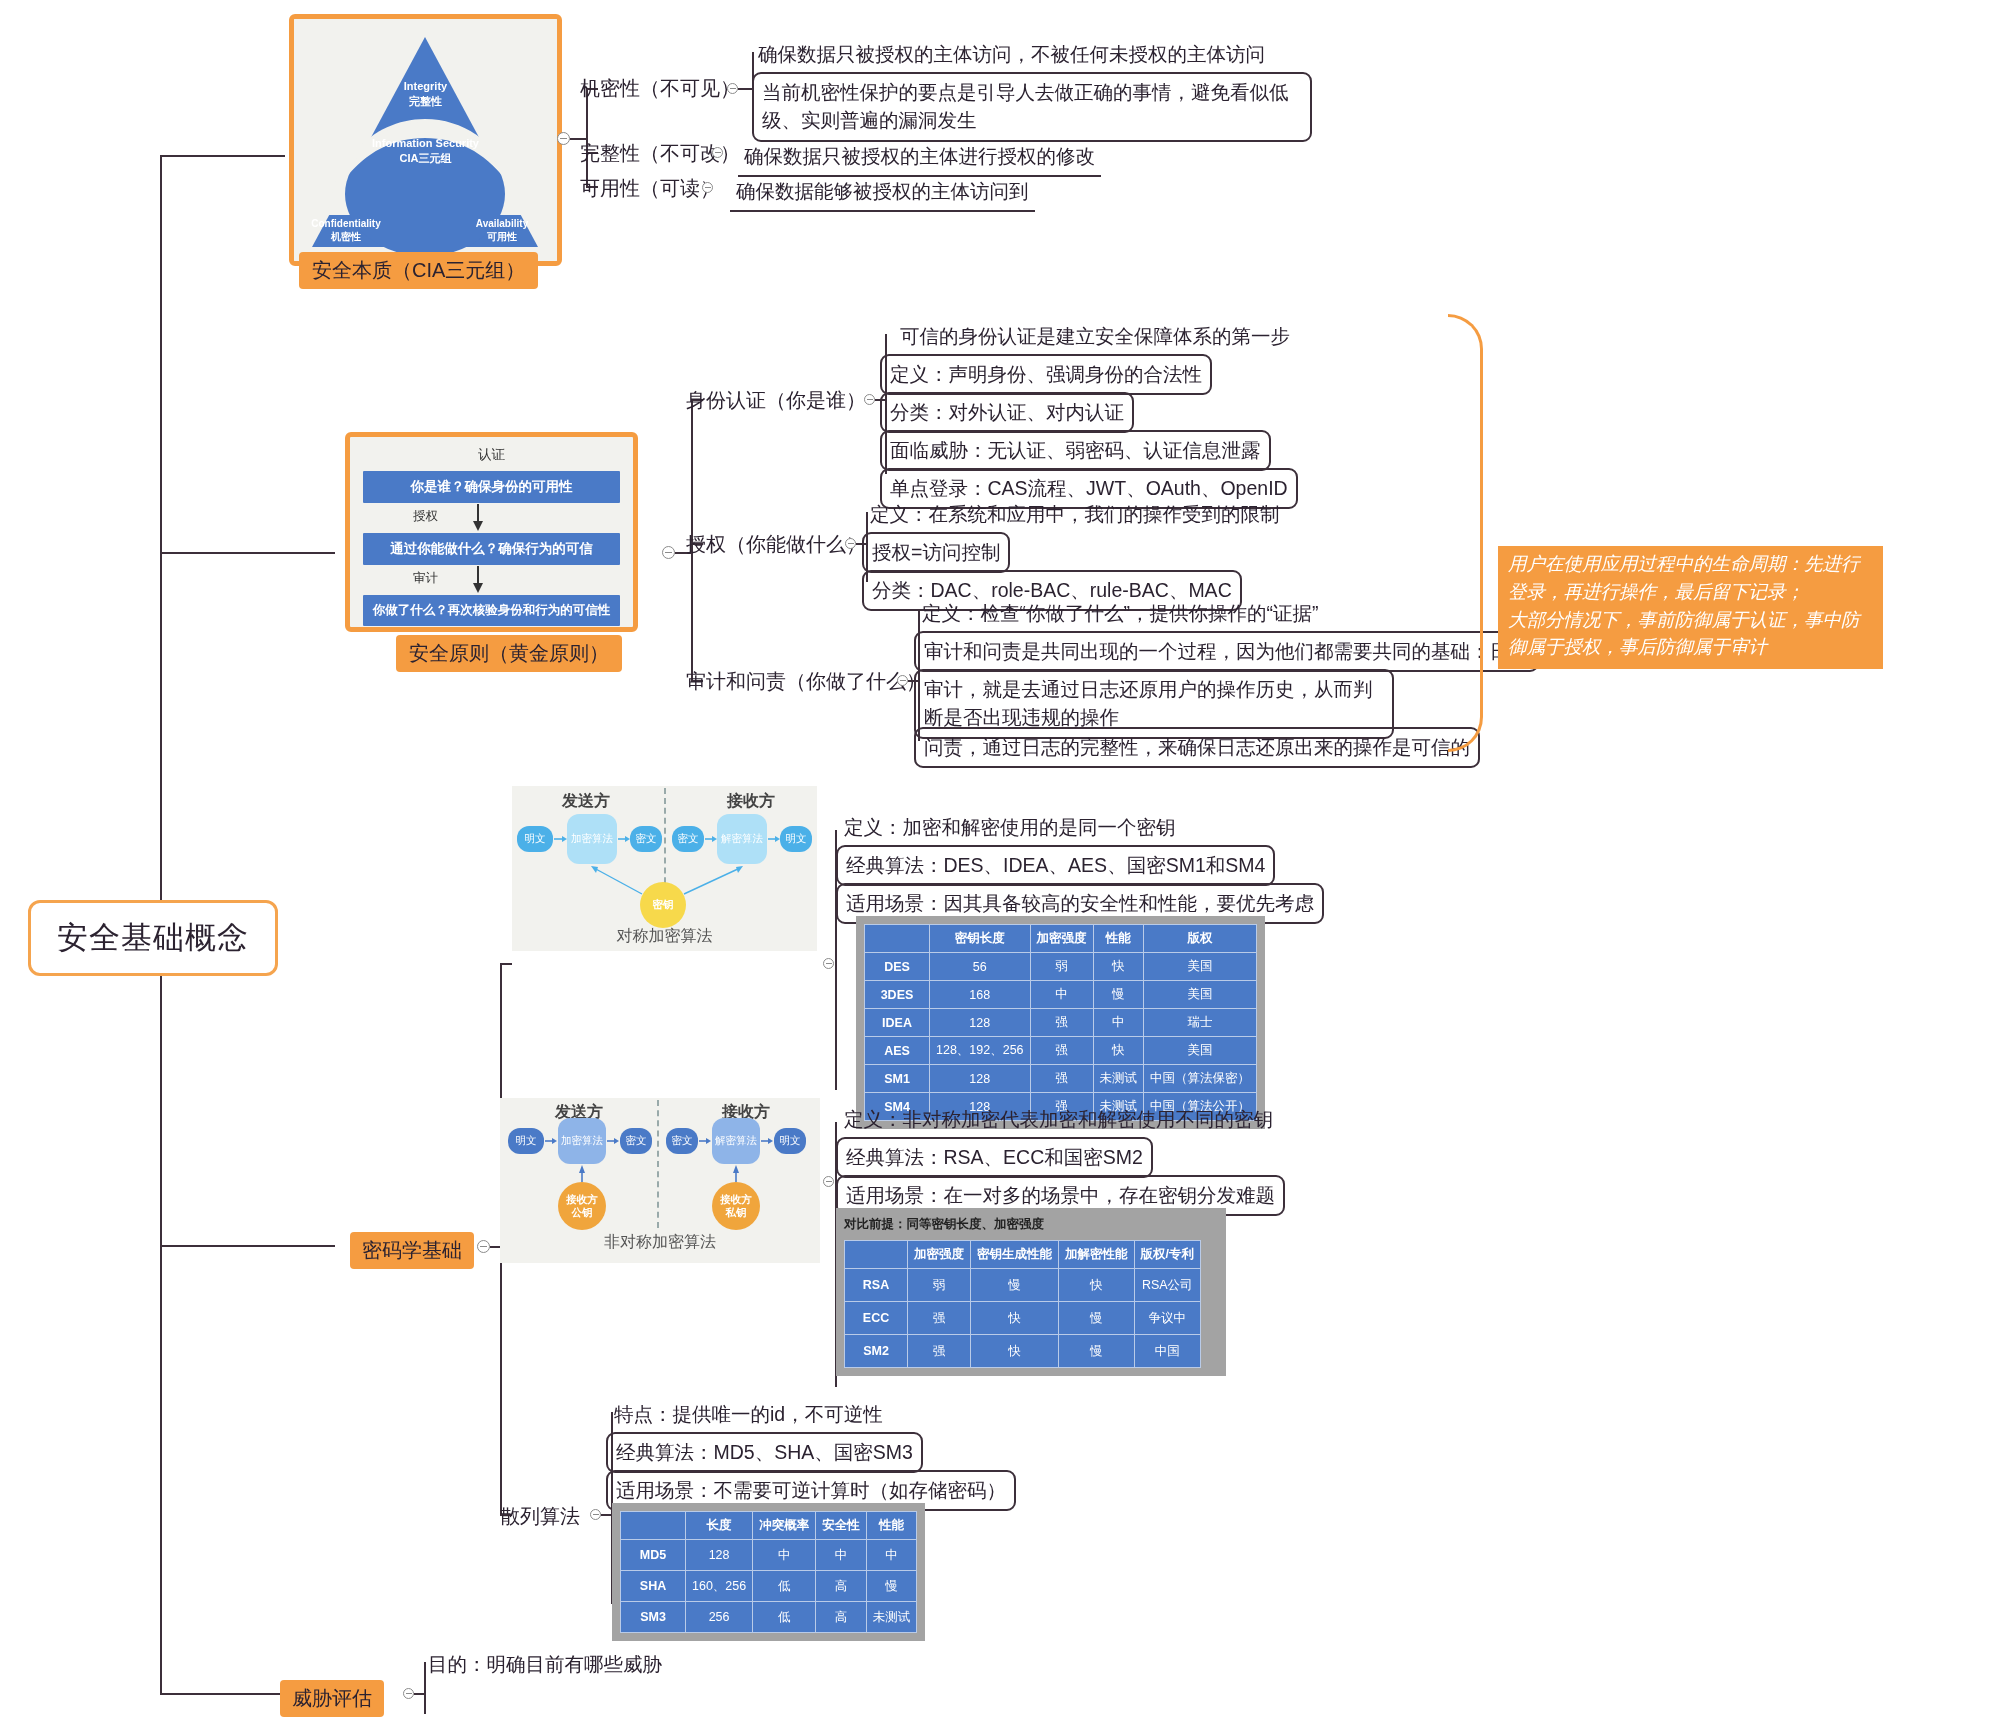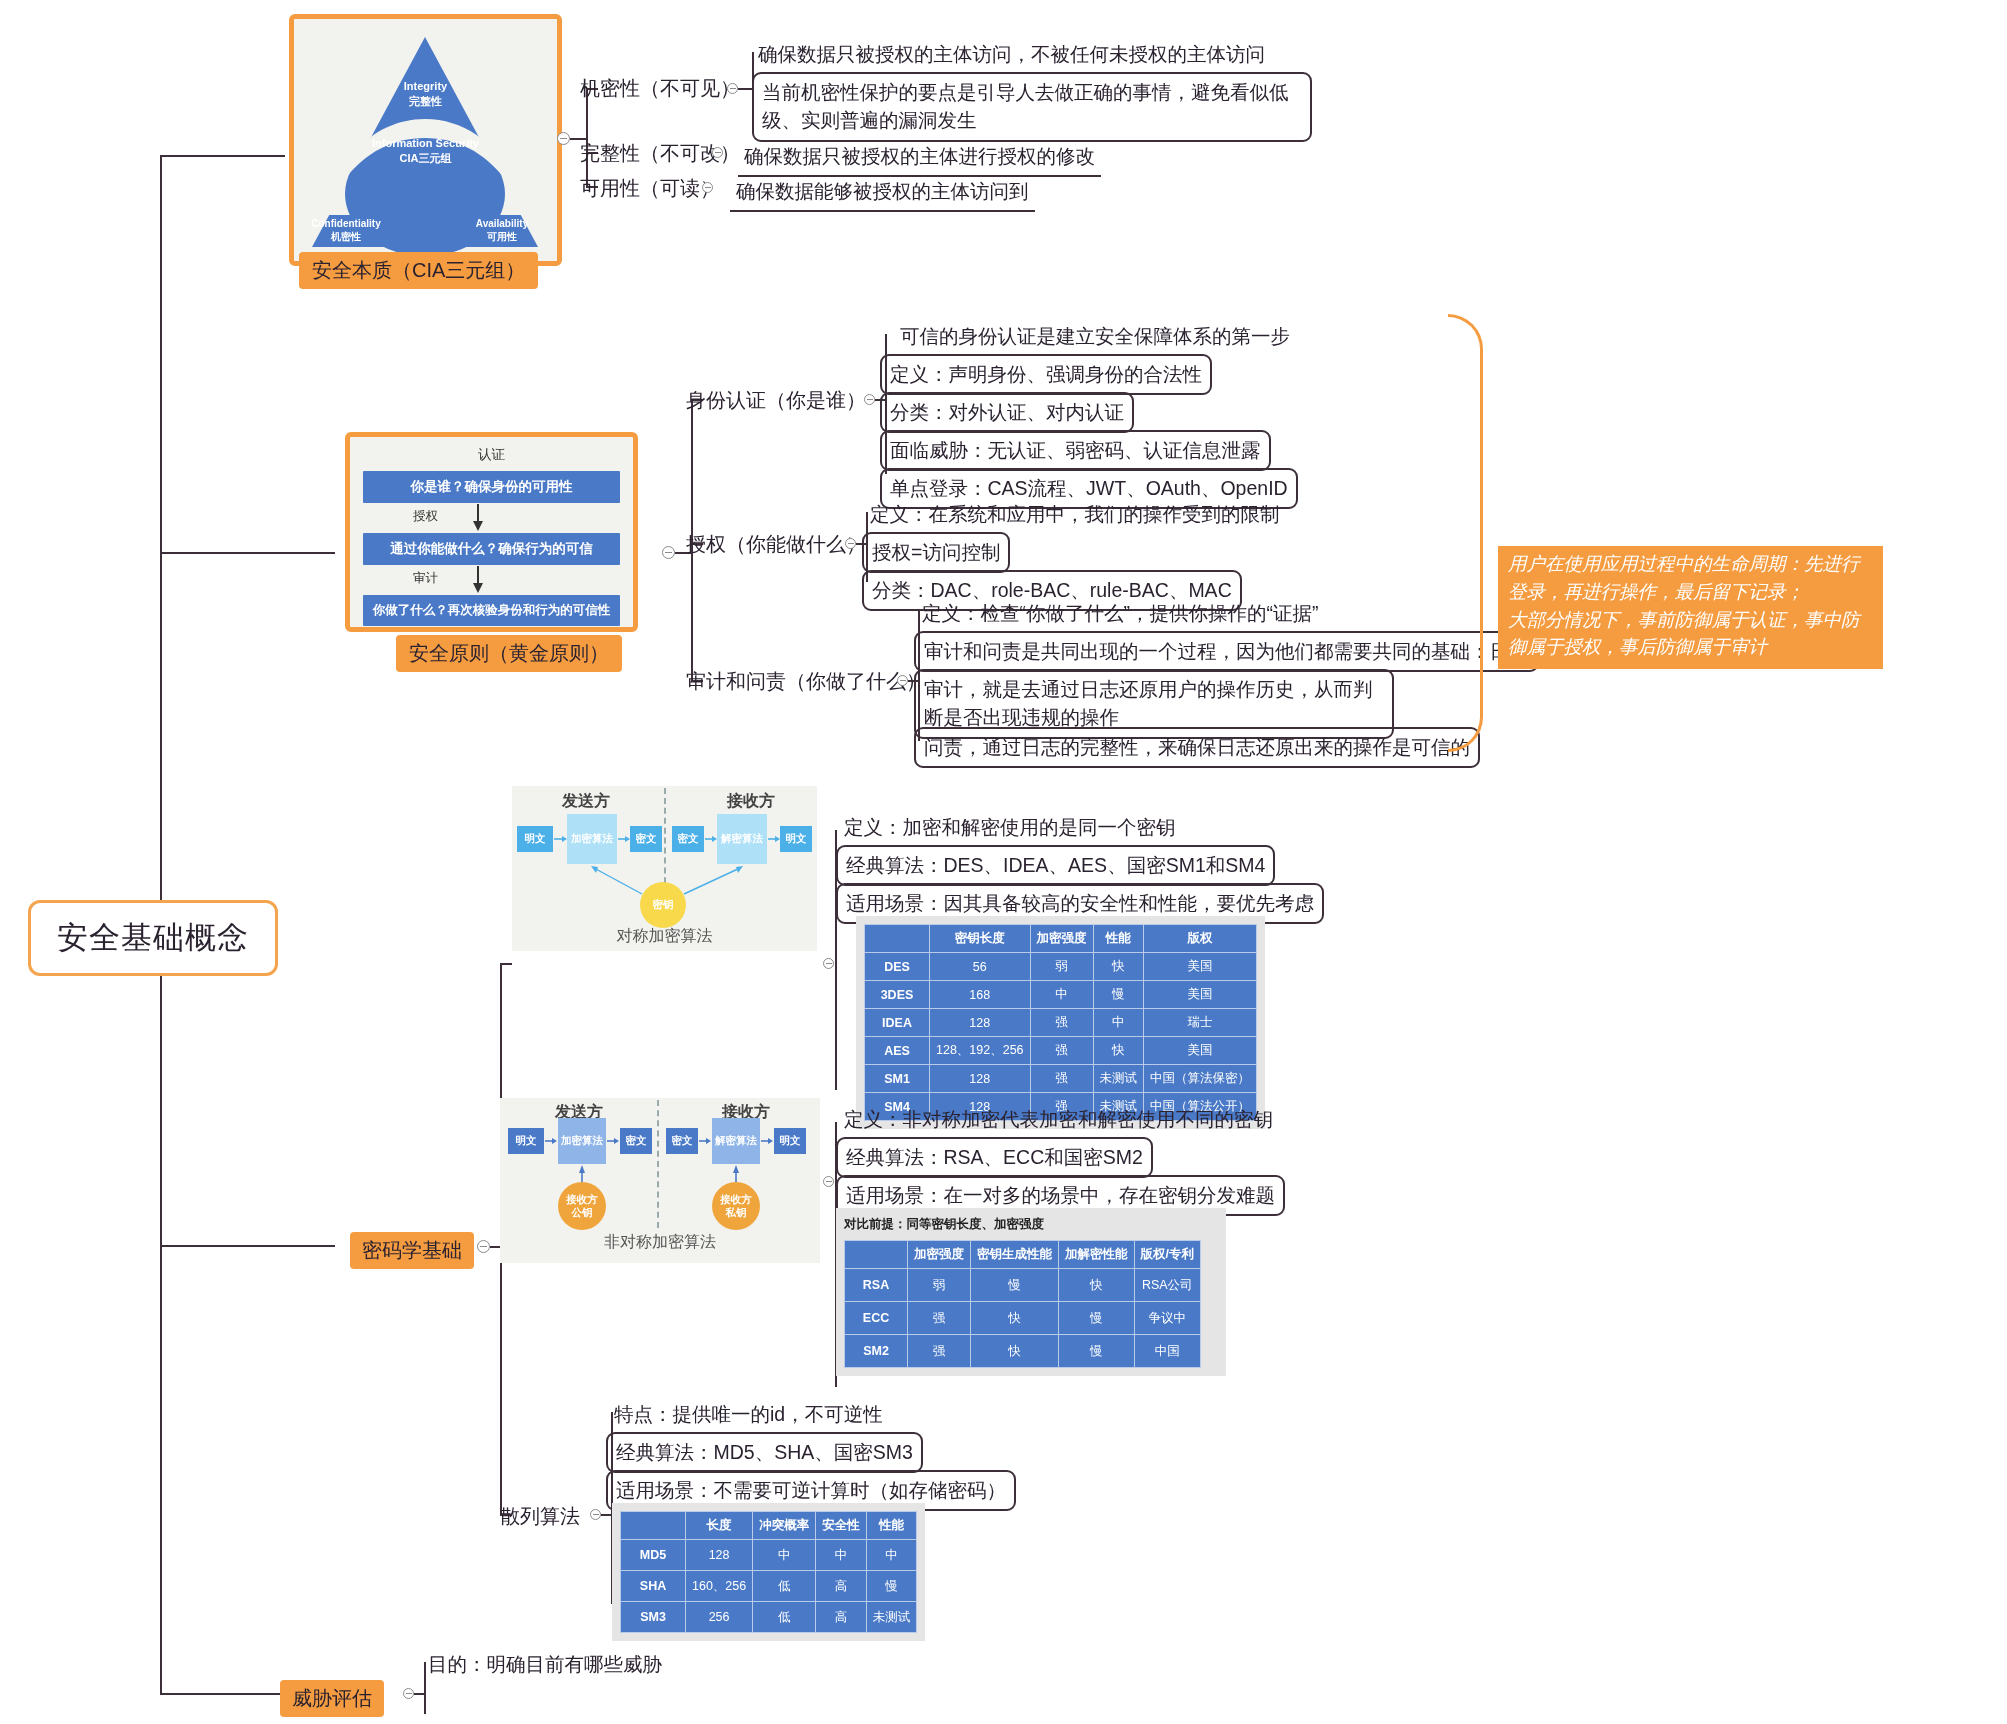--- a/index.html
+++ b/index.html
@@ -74,37 +74,37 @@
   .gp-bar{
     background:#4a7ac7;color:#fff;font-size:13.5px;font-weight:bold;
     text-align:center;padding:7px 0;border-radius:1px;
   }
   .gp-title{text-align:center;font-size:13.5px;color:#333;margin-bottom:7px;}
   .gp-mid{font-size:12.5px;color:#333;text-align:center;position:relative;}
 
   
   .enc-card{position:absolute;background:#f2f2ee;box-sizing:border-box;}
   .enc-head{font-size:16px;font-weight:bold;color:#444;position:absolute;}
-  .enc-box{position:absolute;color:#fff;font-size:10.5px;font-weight:bold;
-           display:flex;align-items:center;justify-content:center;text-align:center;}
+  .enc-box{position:absolute;color:#fff;font-size:10.5px;font-weight:normal;
+           display:flex;align-items:center;justify-content:center;text-align:center;border-radius:12px;}
   .enc-caption{position:absolute;width:100%;text-align:center;font-size:16px;color:#555;}
   .dash-div{position:absolute;border-left:2px dashed #9aa;}
   .enc-circle{position:absolute;border-radius:50%;display:flex;align-items:center;
               justify-content:center;color:#fff;font-size:10.5px;font-weight:bold;
               text-align:center;line-height:1.25;}
 
   
   .tbl{border-collapse:collapse;background:#4a7ac7;}
   .tbl td,.tbl th{
     border:1px solid #b9cbe8;color:#fff;font-size:12.5px;
     padding:5px 6px;text-align:center;font-weight:normal;white-space:nowrap;
   }
   .tbl th{font-weight:bold;}
   .tbl td.rowhdr{font-weight:bold;}
-  .tbl-card{position:absolute;background:#e5e5e5;padding:8px;box-sizing:border-box;}
+  .tbl-card{position:absolute;background:#a3a3a3;padding:8px;box-sizing:border-box;}
   .tbl-note{font-size:12.5px;font-weight:bold;color:#222;margin-bottom:7px;}
 
   
   .annot{
     position:absolute;background:#f59c41;color:#fff;font-style:italic;
     font-size:18.5px;line-height:1.5;padding:4px 10px 8px 10px;box-sizing:border-box;
   }
   .brace{
     position:absolute;border:3px solid #f59c41;border-left:none;
     border-top-right-radius:70px;border-bottom-right-radius:70px;

